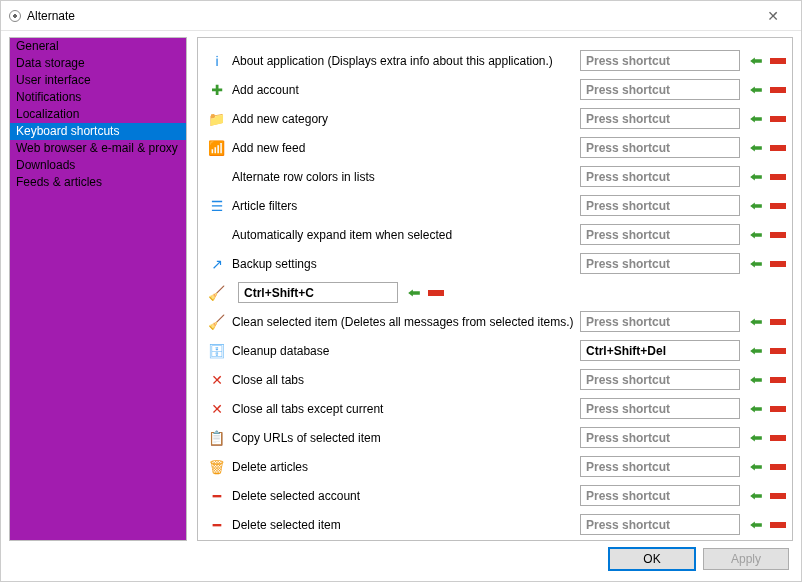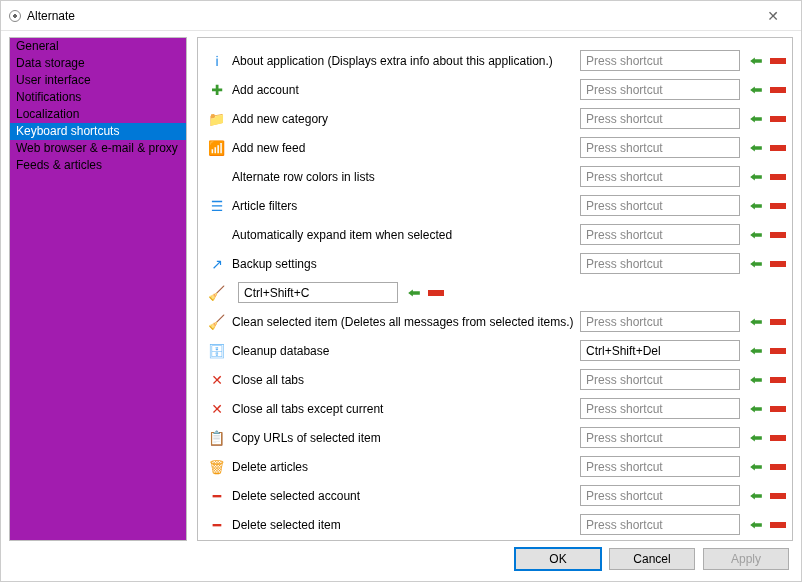--- a/index.html
+++ b/index.html
@@ -9,21 +9,21 @@
 .titlebar .title { flex: 1; font-size: 12px; }
 .titlebar .close { width: 40px; text-align: center; color: #666; font-size: 14px; cursor: pointer; }
 .content { display: flex; height: 510px; padding: 6px 8px 0 8px; gap: 10px; }
 .sidebar { width: 178px; border: 1px solid #bfbfbf; background: #a21caf; overflow: auto; }
 .sidebar .item { padding: 1px 6px; cursor: default; line-height: 15px; font-size: 12px; }
 .sidebar .item.selected { background: #0078d7; color: #fff; }
 .main { flex: 1; border: 1px solid #bfbfbf; background: #fff; overflow-y: scroll; overflow-x: hidden; padding: 8px 6px 8px 10px; }
 .row { display: flex; align-items: center; height: 29px; }
 .row .ricon { width: 18px; height: 16px; display: inline-flex; align-items: center; justify-content: center; margin-right: 6px; font-size: 14px; }
 .row .rlabel { flex: 1; font-size: 12px; white-space: nowrap; overflow: hidden; text-overflow: ellipsis; }
-.row .shortcut { width: 160px; height: 21px; border: 1px solid #aaa; padding: 1px 5px; font-size: 12px; background: #fff; margin-left: 6px; }
+.row .shortcut { width: 160px; height: 21px; border: 1px solid #aaa; padding: 1px 5px; font-size: 12px; background: #fff; margin-left: 6px; font-weight: bold; }
 .row .shortcut::placeholder { color: #888; }
 .row .reset { width: 16px; height: 14px; margin-left: 8px; color: #3a9a2f; font-size: 13px; display: inline-flex; align-items: center; justify-content: center; cursor: pointer; }
 .reset svg { width: 14px; height: 12px; }
 .row .clear { width: 16px; height: 6px; margin-left: 6px; background: #d9301f; cursor: pointer; }
 .footer { height: 36px; display: flex; align-items: center; justify-content: flex-end; padding: 0 12px; gap: 8px; }
 .footer button { width: 86px; height: 22px; border: 1px solid #adadad; background: #e1e1e1; font-size: 12px; cursor: pointer; }
 .footer button.default { border: 1px solid #0078d7; outline: 1px solid #0078d7; }
 .footer button:disabled { color: #a0a0a0; }
 
 .c-blue { color:#1e88e5; } .c-green { color:#3a9a2f; } .c-orange { color:#f39c12; }
@@ -40,20 +40,21 @@
 
 <div class="content">
   <div class="sidebar" id="sidebar">
       <div class="item">General</div>
       <div class="item">Data storage</div>
       <div class="item">User interface</div>
       <div class="item">Notifications</div>
       <div class="item">Localization</div>
       <div class="item selected">Keyboard shortcuts</div>
       <div class="item">Web browser &amp; e-mail &amp; proxy</div>
+      <div class="item">Downloads</div>
       <div class="item">Feeds &amp; articles</div>
     </div>
   <div class="main" id="main">
       <div class="row">
         <span class="ricon c-blue">ℹ</span>
         <span class="rlabel">About application (Displays extra info about this application.)</span>
         <input class="shortcut" placeholder="Press shortcut" style="">
         <span class="reset">
           <svg viewBox="0 0 24 16">
             <path d="M2 8 L10 2 L10 5 L22 5 L22 11 L10 11 L10 14 Z" fill="#3a9a2f"></path>
@@ -234,15 +235,14 @@
             <path d="M2 8 L10 2 L10 5 L22 5 L22 11 L10 11 L10 14 Z" fill="#3a9a2f"></path>
           </svg>
         </span>
         <span class="clear"></span>
       </div>
     </div>
 </div>
 
 <div class="footer">
   <button class="default">OK</button>
-  <button>Cancel</button>
   <button disabled="">Apply</button>
 </div>
 
 </body></html>

